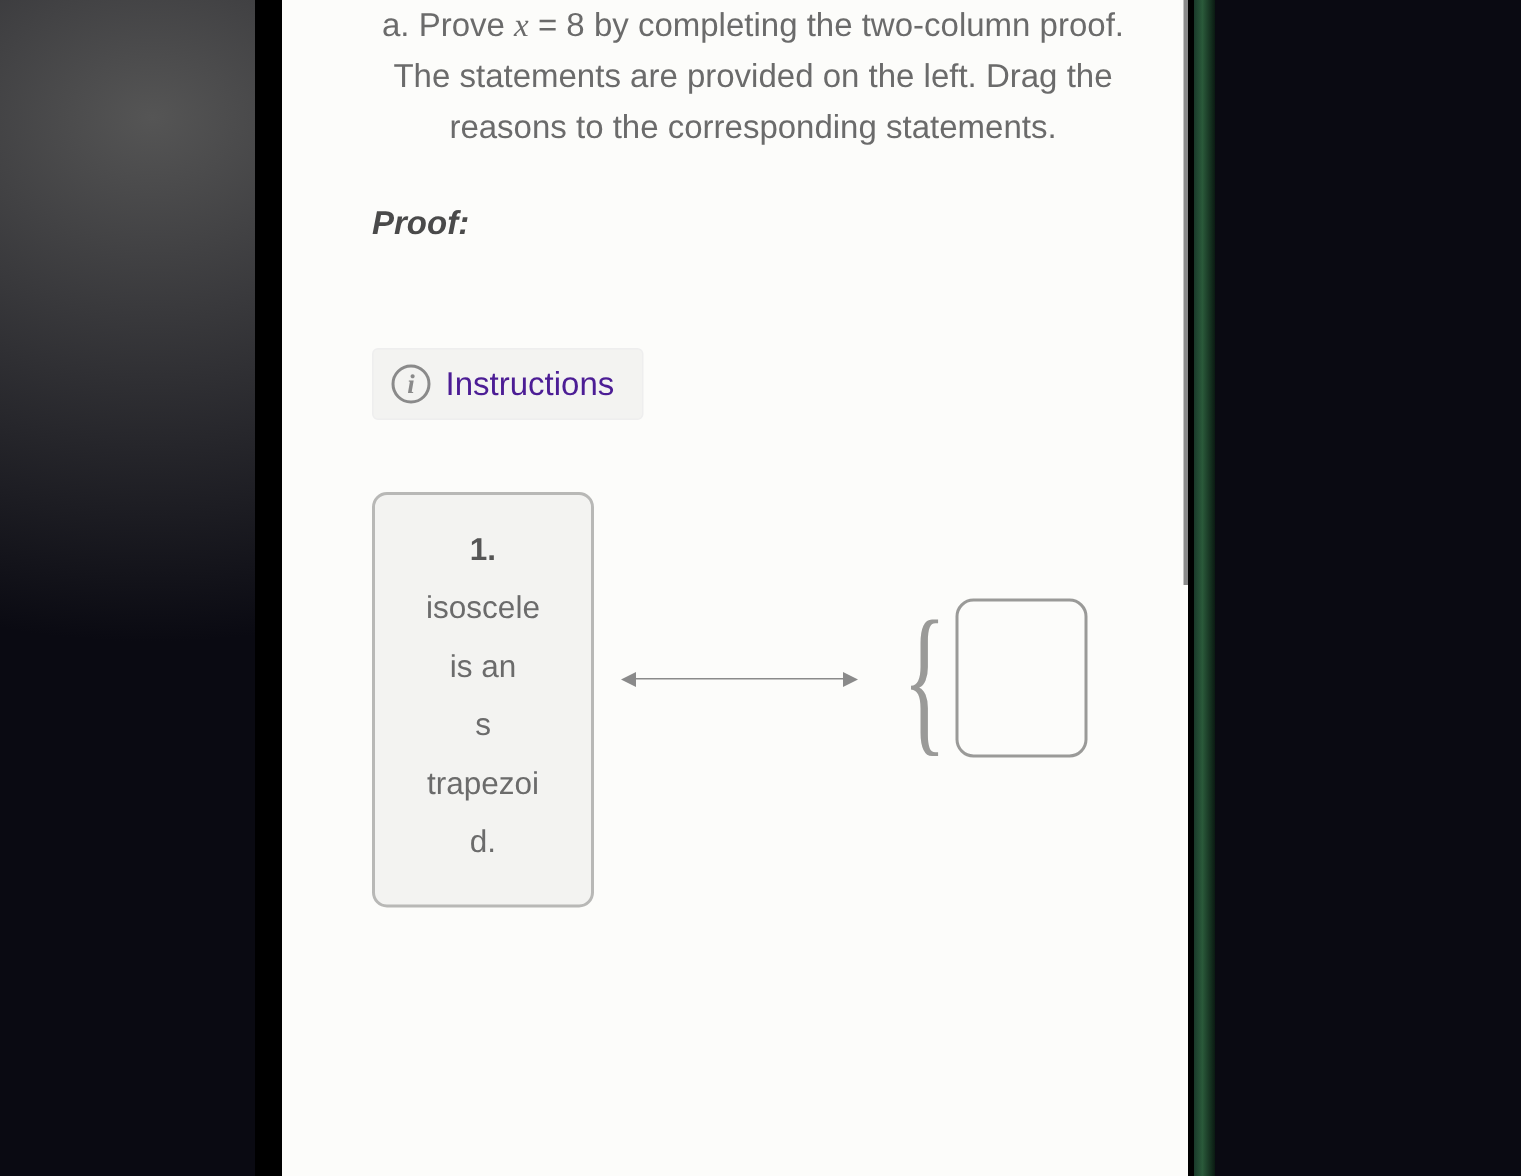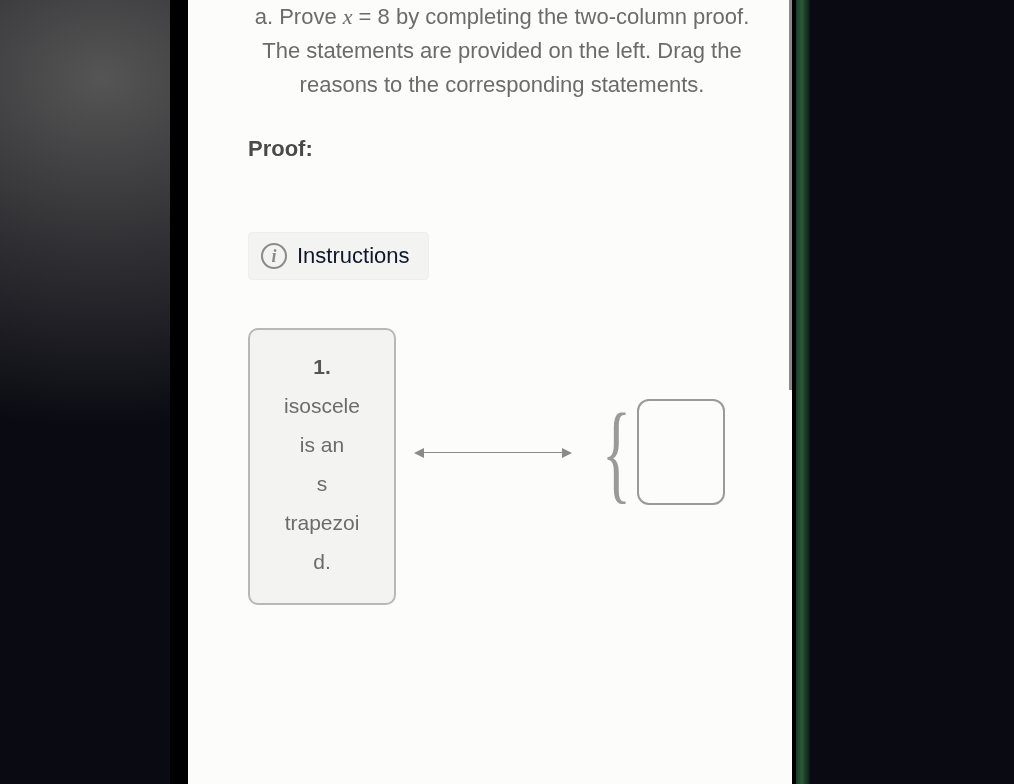--- a/index.html
+++ b/index.html
@@ -55,20 +55,21 @@
     margin-bottom: 34px;
     text-align: center;
   }
   .prompt .label { font-weight: 500; }
   .prompt .mathvar { font-style: italic; font-family: "Times New Roman", serif; color:#6b6b6b; }
   .proof-heading {
     color: #4a4a4a;
     font-size: 22px;
     font-weight: 700;
     margin-bottom: 70px;
+    font-style: italic;
   }
   .instructions-btn {
     display: inline-flex;
     align-items: center;
     gap: 10px;
     background: #f3f3f1;
     border: 1px solid #eee;
     border-radius: 4px;
     padding: 10px 18px 10px 12px;
     margin-bottom: 48px;
@@ -80,21 +81,21 @@
     border-radius: 50%;
     display: flex;
     align-items: center; justify-content: center;
     color: #8a8a8a;
     font-family: "Times New Roman", serif;
     font-style: italic;
     font-weight: 600;
     font-size: 18px;
     line-height: 1;
   }
-  .instructions-btn .txt { color: #0f172a; font-size: 22px; }
+  .instructions-btn .txt { color: #4c1d95; font-size: 22px; }
   .proof-area {
     display: flex;
     align-items: center;
     gap: 12px;
   }
   .statement-card {
     width: 148px;
     background: #f3f3f1;
     border: 2px solid #b8b8b6;
     border-radius: 10px;

